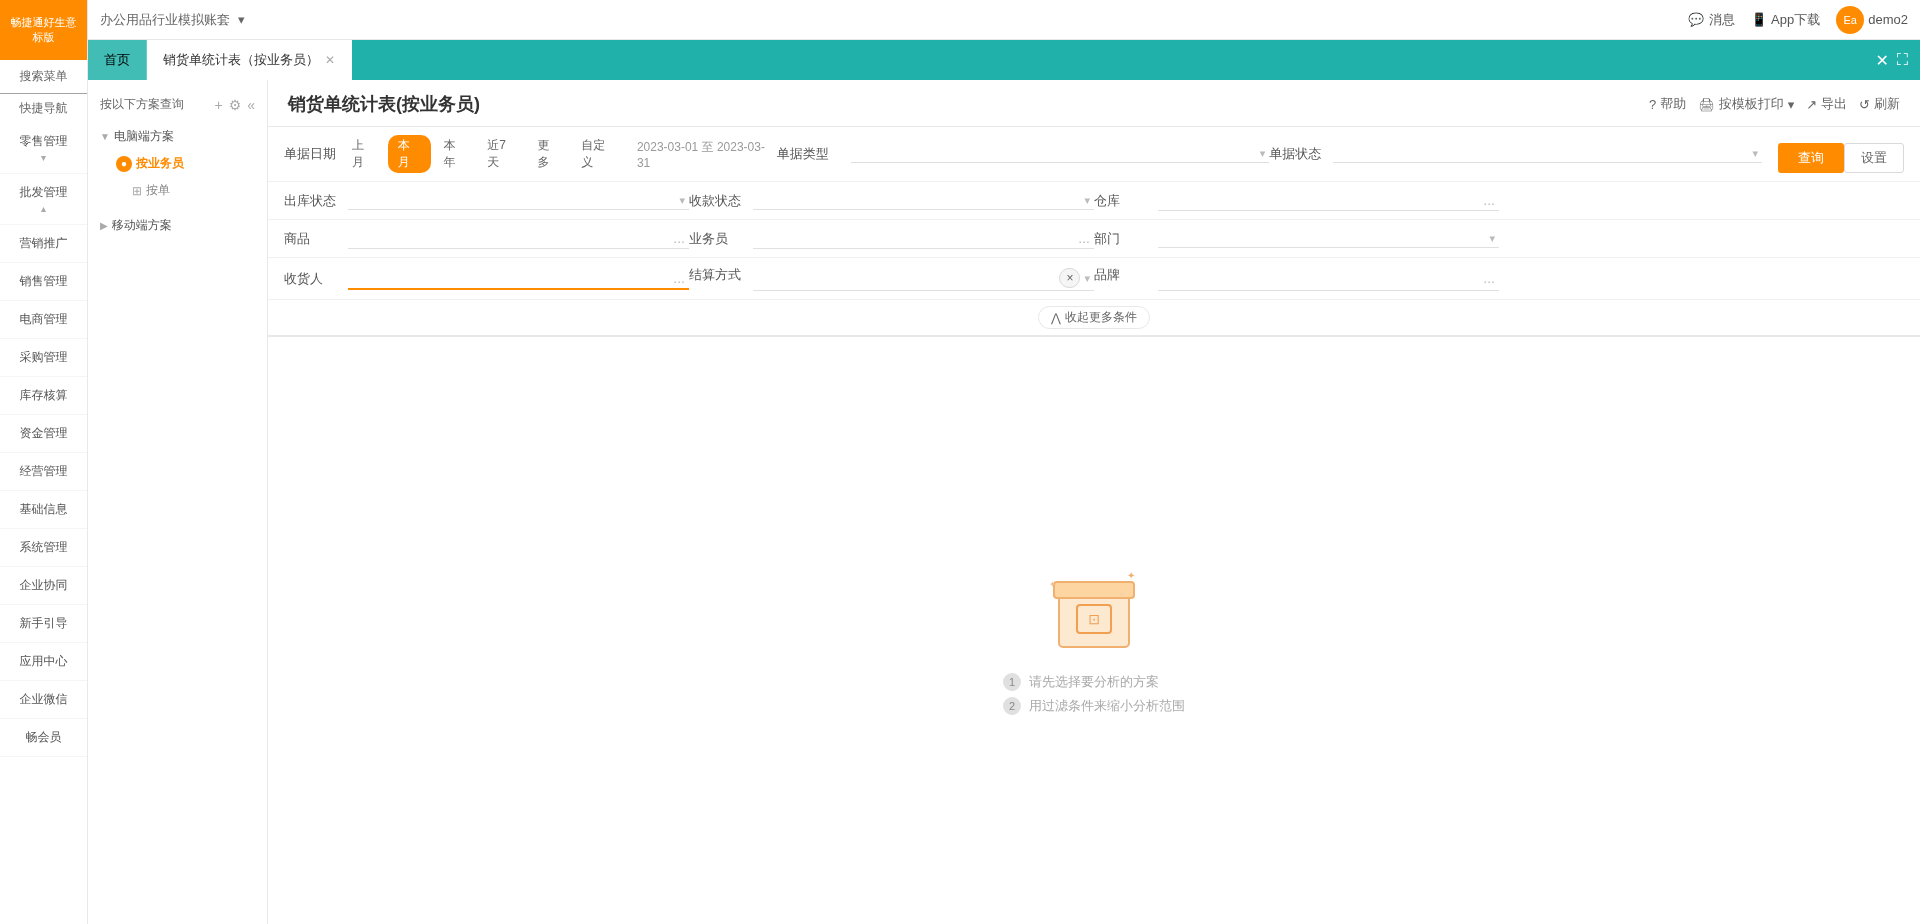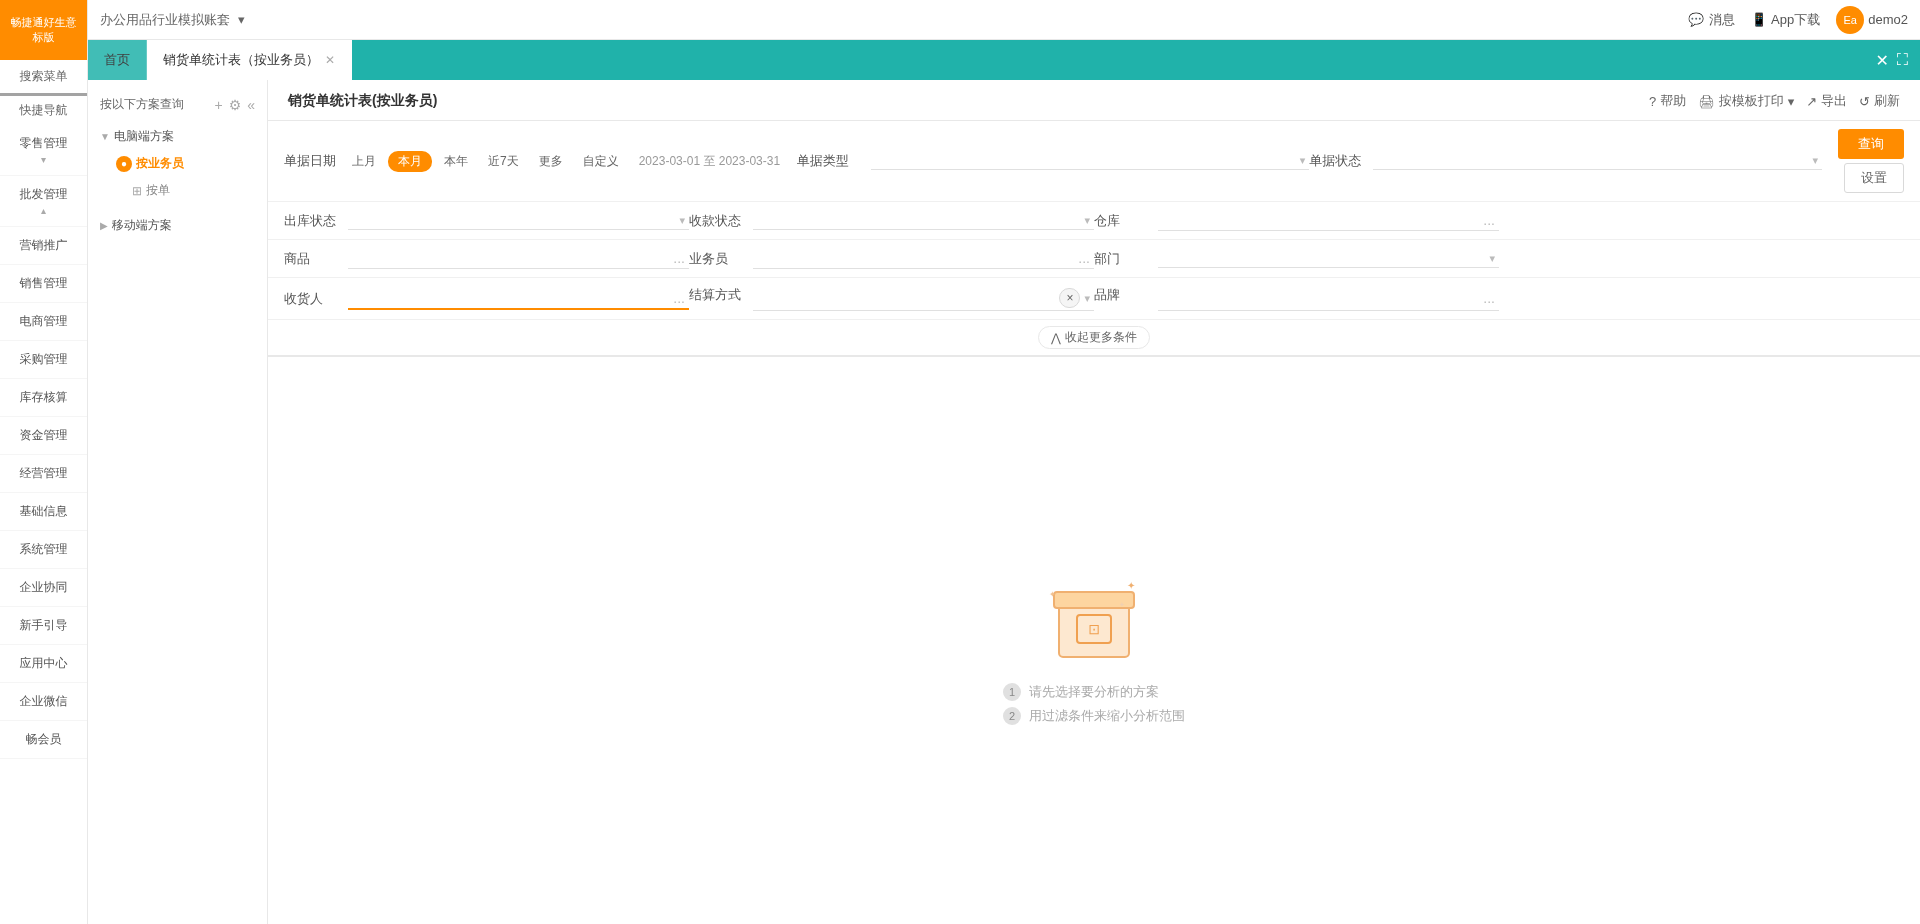--- a/index.html
+++ b/index.html
@@ -2,38 +2,38 @@
 <html><head>
   <meta charset="utf-8">
   <style>
     * { box-sizing: border-box; margin: 0; padding: 0; }
     body { font-family: 'Microsoft YaHei', Arial, sans-serif; font-size: 13px; background: #f5f5f5; color: #333; display: flex; height: 924px; overflow: hidden; }
 
     
     .sidebar { width: 88px; background: #fff; display: flex; flex-direction: column; align-items: center; border-right: 1px solid #e8e8e8; flex-shrink: 0; }
     .sidebar-logo { width: 100%; background: #ff8c00; display: flex; flex-direction: column; align-items: center; justify-content: center; padding: 10px 5px; min-height: 60px; }
     .sidebar-logo-text { color: #fff; font-size: 11px; text-align: center; line-height: 1.4; }
-    .sidebar-search { width: 100%; padding: 8px 5px; text-align: center; color: #666; font-size: 12px; cursor: pointer; border-bottom: 3px solid #a3a3a3; }
+    .sidebar-search { width: 100%; padding: 8px 5px; text-align: center; color: #666; font-size: 12px; cursor: pointer; border-bottom: 1px solid #a3a3a3; }
     .sidebar-nav { width: 100%; padding: 6px 5px; text-align: center; color: #666; font-size: 12px; cursor: pointer; }
     .sidebar-menu-item { width: 100%; padding: 10px 5px; text-align: center; color: #555; font-size: 12px; cursor: pointer; display: flex; flex-direction: column; align-items: center; gap: 2px; border-bottom: 1px solid #f5f5f5; }
     .sidebar-menu-item .menu-arrow { font-size: 10px; color: #aaa; }
 
     
     .main { flex: 1; display: flex; flex-direction: column; overflow: hidden; }
 
     
     .topbar { height: 40px; background: #fff; display: flex; align-items: center; padding: 0 12px; border-bottom: 1px solid #e8e8e8; justify-content: space-between; }
     .topbar-left { display: flex; align-items: center; gap: 8px; color: #666; font-size: 13px; }
     .topbar-right { display: flex; align-items: center; gap: 16px; color: #555; font-size: 13px; }
     .topbar-right-item { display: flex; align-items: center; gap: 4px; cursor: pointer; }
     .avatar { width: 28px; height: 28px; border-radius: 50%; background: #ff8c00; display: flex; align-items: center; justify-content: center; color: #fff; font-size: 11px; }
 
     
     .tabbar { height: 40px; background: #20b2aa; display: flex; align-items: center; padding: 0 0; flex-shrink: 0; }
-    .tab { display: flex; align-items: center; padding: 0 16px; height: 100%; color: #404040; font-size: 13px; cursor: pointer; gap: 6px; border-right: 1px solid rgba(255,255,255,0.2); }
+    .tab { display: flex; align-items: center; padding: 0 16px; height: 100%; color: #000000; font-size: 13px; cursor: pointer; gap: 6px; border-right: 1px solid rgba(255,255,255,0.2); }
     .tab.home { background: rgba(255,255,255,0.15); }
     .tab.active { background: #fff; color: #333; }
     .tab-close { font-size: 12px; color: #aaa; cursor: pointer; }
     .tabbar-actions { margin-left: auto; display: flex; align-items: center; gap: 8px; padding-right: 12px; color: #fff; }
     .tabbar-actions span { cursor: pointer; font-size: 16px; }
 
     
     .content { flex: 1; display: flex; overflow: hidden; background: #f5f5f5; }
 
     
@@ -46,38 +46,38 @@
     .schema-item { padding: 5px 12px 5px 28px; font-size: 12px; color: #666; cursor: pointer; display: flex; align-items: center; gap: 4px; }
     .schema-item.active { color: #ff8c00; font-weight: bold; }
     .schema-item .item-icon { width: 16px; height: 16px; border-radius: 50%; background: #ff8c00; display: flex; align-items: center; justify-content: center; color: #fff; font-size: 10px; flex-shrink: 0; }
     .schema-sub-item { padding: 5px 12px 5px 44px; font-size: 12px; color: #888; cursor: pointer; display: flex; align-items: center; gap: 4px; }
     .schema-mobile-group { padding: 4px 0; }
     .schema-mobile-title { display: flex; align-items: center; padding: 5px 12px; font-size: 12px; color: #555; cursor: pointer; gap: 4px; }
 
     
     .right-panel { flex: 1; display: flex; flex-direction: column; overflow: hidden; padding: 0; }
     .page-header { display: flex; align-items: center; justify-content: space-between; padding: 12px 20px 10px; background: #fff; border-bottom: 1px solid #e8e8e8; }
-    .page-title { font-size: 14px; font-weight: bold; color: #333; }
+    .page-title { font-size: 18px; font-weight: bold; color: #333; }
     .page-header-actions { display: flex; align-items: center; gap: 12px; }
     .page-header-action { display: flex; align-items: center; gap: 4px; font-size: 13px; color: #666; cursor: pointer; }
     .date-tab { padding: 2px 8px; font-size: 12px; color: #666; cursor: pointer; border-radius: 2px; }
     .date-tab.active { background: #ff8c00; color: #fff; border-radius: 10px; padding: 2px 10px; }
     .date-range { font-size: 12px; color: #999; margin-left: 8px; }
 
     
     .clear-tag { display: inline-flex; align-items: center; background: #f5f5f5; border: 1px solid #d9d9d9; border-radius: 10px; padding: 2px 6px; font-size: 12px; color: #666; gap: 4px; }
 
     
     .collapse-row { display: flex; justify-content: center; padding: 6px 0; background: #fff; border-bottom: 1px solid #e8e8e8; }
     .collapse-btn { display: flex; align-items: center; gap: 4px; font-size: 12px; color: #666; cursor: pointer; padding: 2px 12px; border: 1px solid #e8e8e8; border-radius: 12px; background: #fff; }
 
     
     .query-btn { background: #ff8c00; color: #fff; border: none; padding: 6px 20px; border-radius: 3px; font-size: 13px; cursor: pointer; }
     .set-btn { background: #fff; color: #666; border: 1px solid #d9d9d9; padding: 5px 16px; border-radius: 3px; font-size: 13px; cursor: pointer; margin-top: 4px; }
-    .btn-group { display: flex; flex-direction: column; align-items: flex-end; padding: 0 0 0 16px; flex-shrink: 0; }
+    .btn-group { display: flex; flex-direction: row; align-items: flex-end; padding: 0 0 0 16px; flex-shrink: 0; }
 
     
     .empty-state { flex: 1; display: flex; flex-direction: column; align-items: center; justify-content: center; background: #fff; gap: 16px; }
     .empty-tips { display: flex; flex-direction: column; gap: 6px; }
     .empty-tip { display: flex; align-items: center; gap: 8px; font-size: 13px; color: #aaa; }
     .empty-tip-num { width: 18px; height: 18px; border-radius: 50%; background: #e0e0e0; display: flex; align-items: center; justify-content: center; font-size: 11px; color: #888; flex-shrink: 0; }
 
     .filter-section { background: #fff; border-bottom: 1px solid #e8e8e8; }
     .filter-cell-dots { color: #bbb; font-size: 14px; cursor: pointer; flex-shrink: 0; }
 

